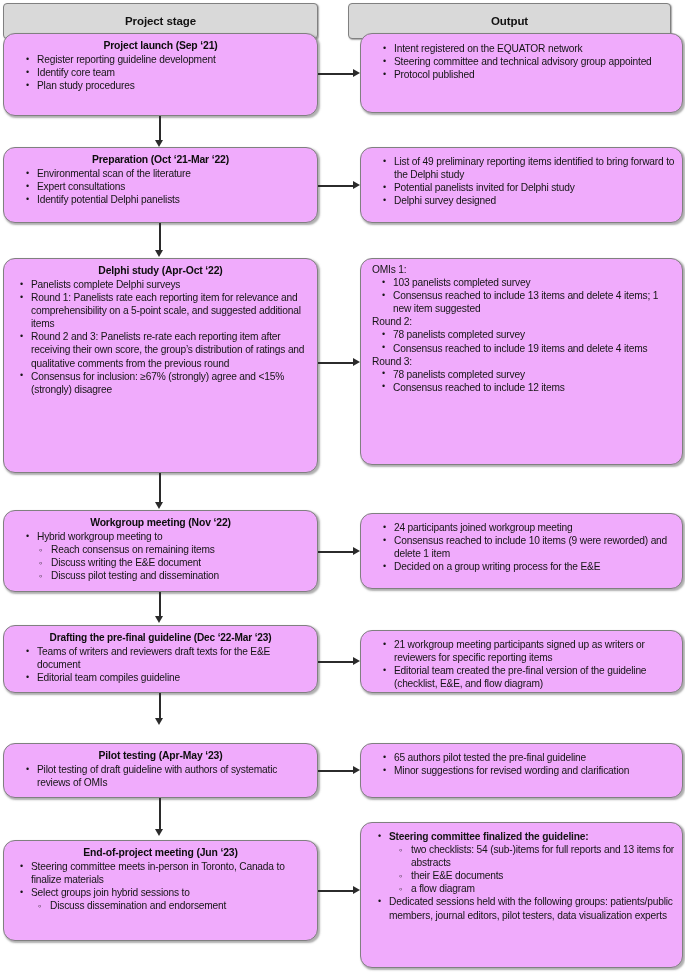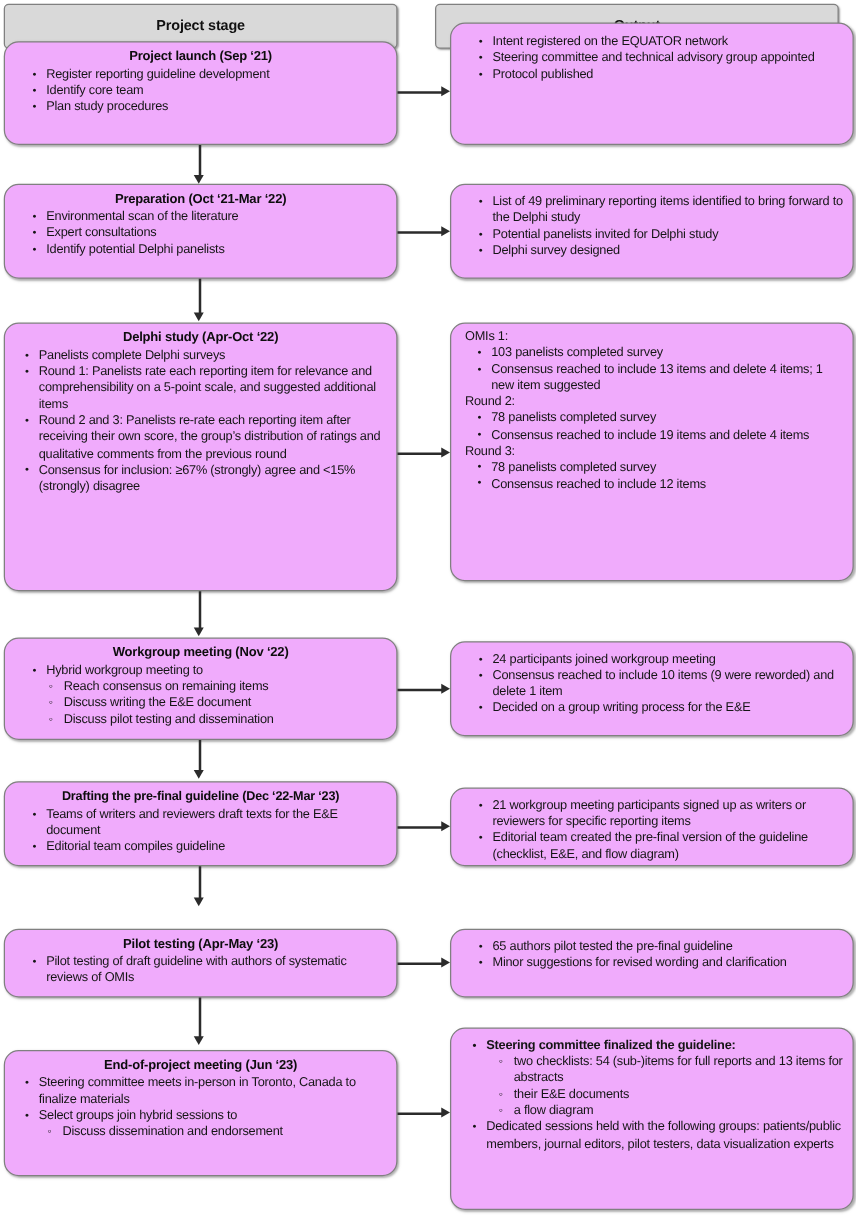--- a/index.html
+++ b/index.html
@@ -155,21 +155,21 @@
   </div>
 
   <div class="fbox left" style="top:33px; height:83px;">
     <div class="box-title">Project launch (Sep ‘21)</div>
     <ul class="lv1">
       <li>Register reporting guideline development</li>
       <li>Identify core team</li>
       <li>Plan study procedures</li>
     </ul>
   </div>
-  <div class="fbox right" style="top:18px; height:98px;">
+  <div class="fbox right" style="top:33px; height:80px;">
     <ul class="lv1" style="padding-top:4px;">
       <li>Intent registered on the EQUATOR network</li>
       <li>Steering committee and technical advisory group appointed</li>
       <li>Protocol published</li>
     </ul>
   </div>
   <div class="conn conn-h" style="left:318px; top:73px; width:36px;"></div>
   <div class="arrow-right" style="left:353px; top:69.3px;"></div>
 
   <div class="conn conn-v" style="left:159px; top:116px; height:25px;"></div>

